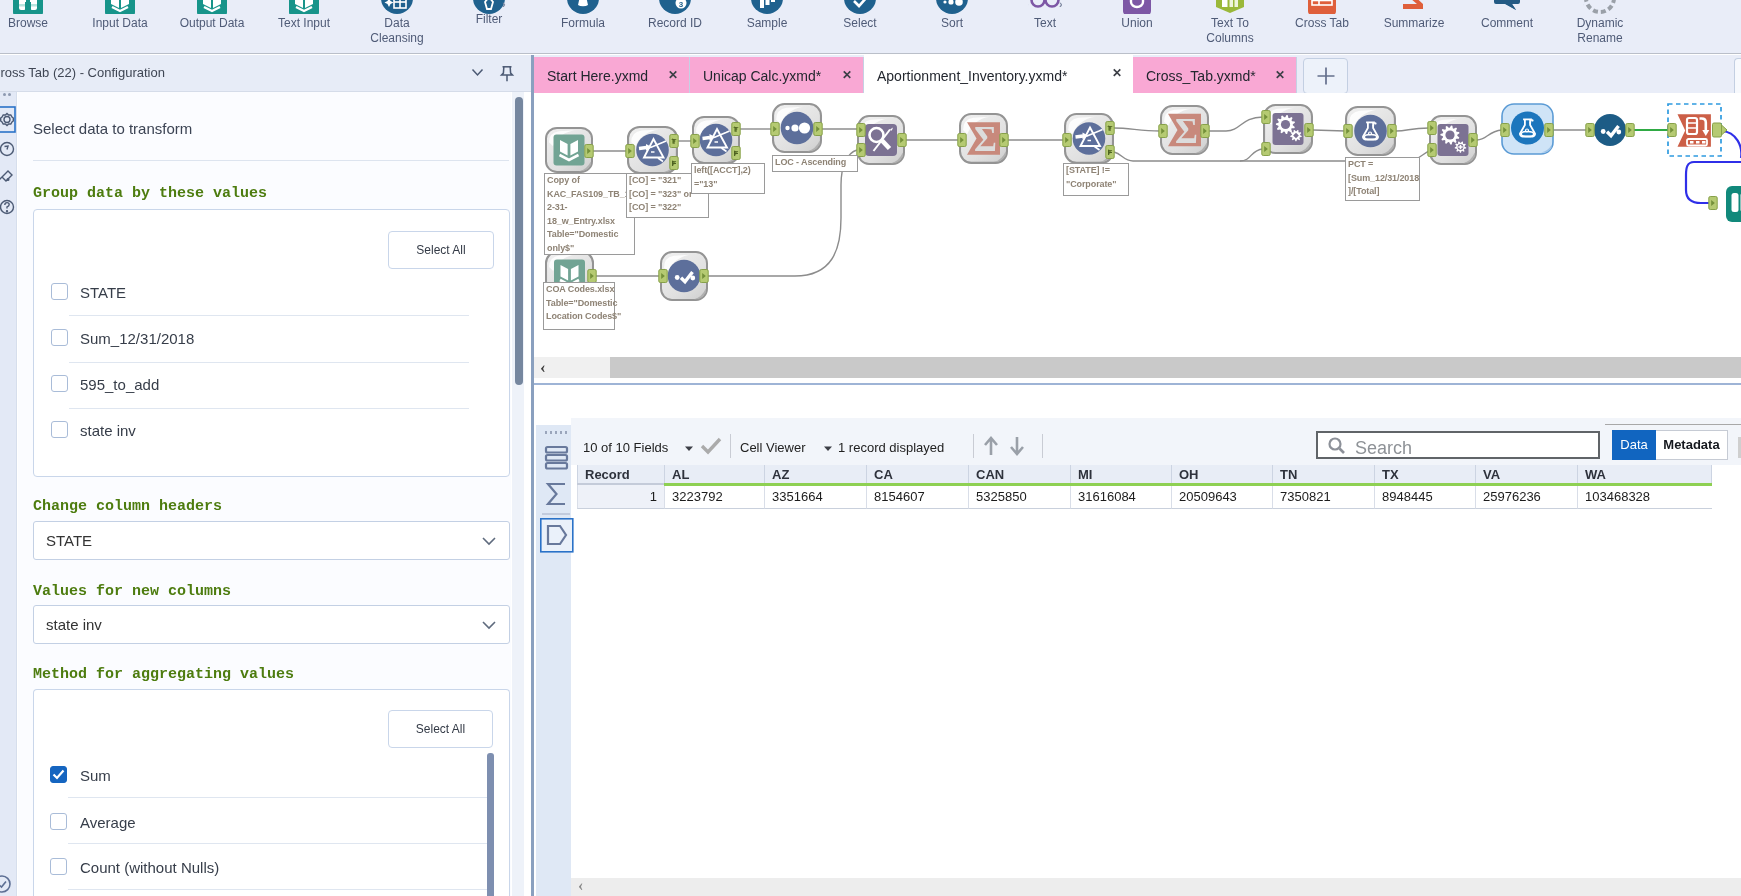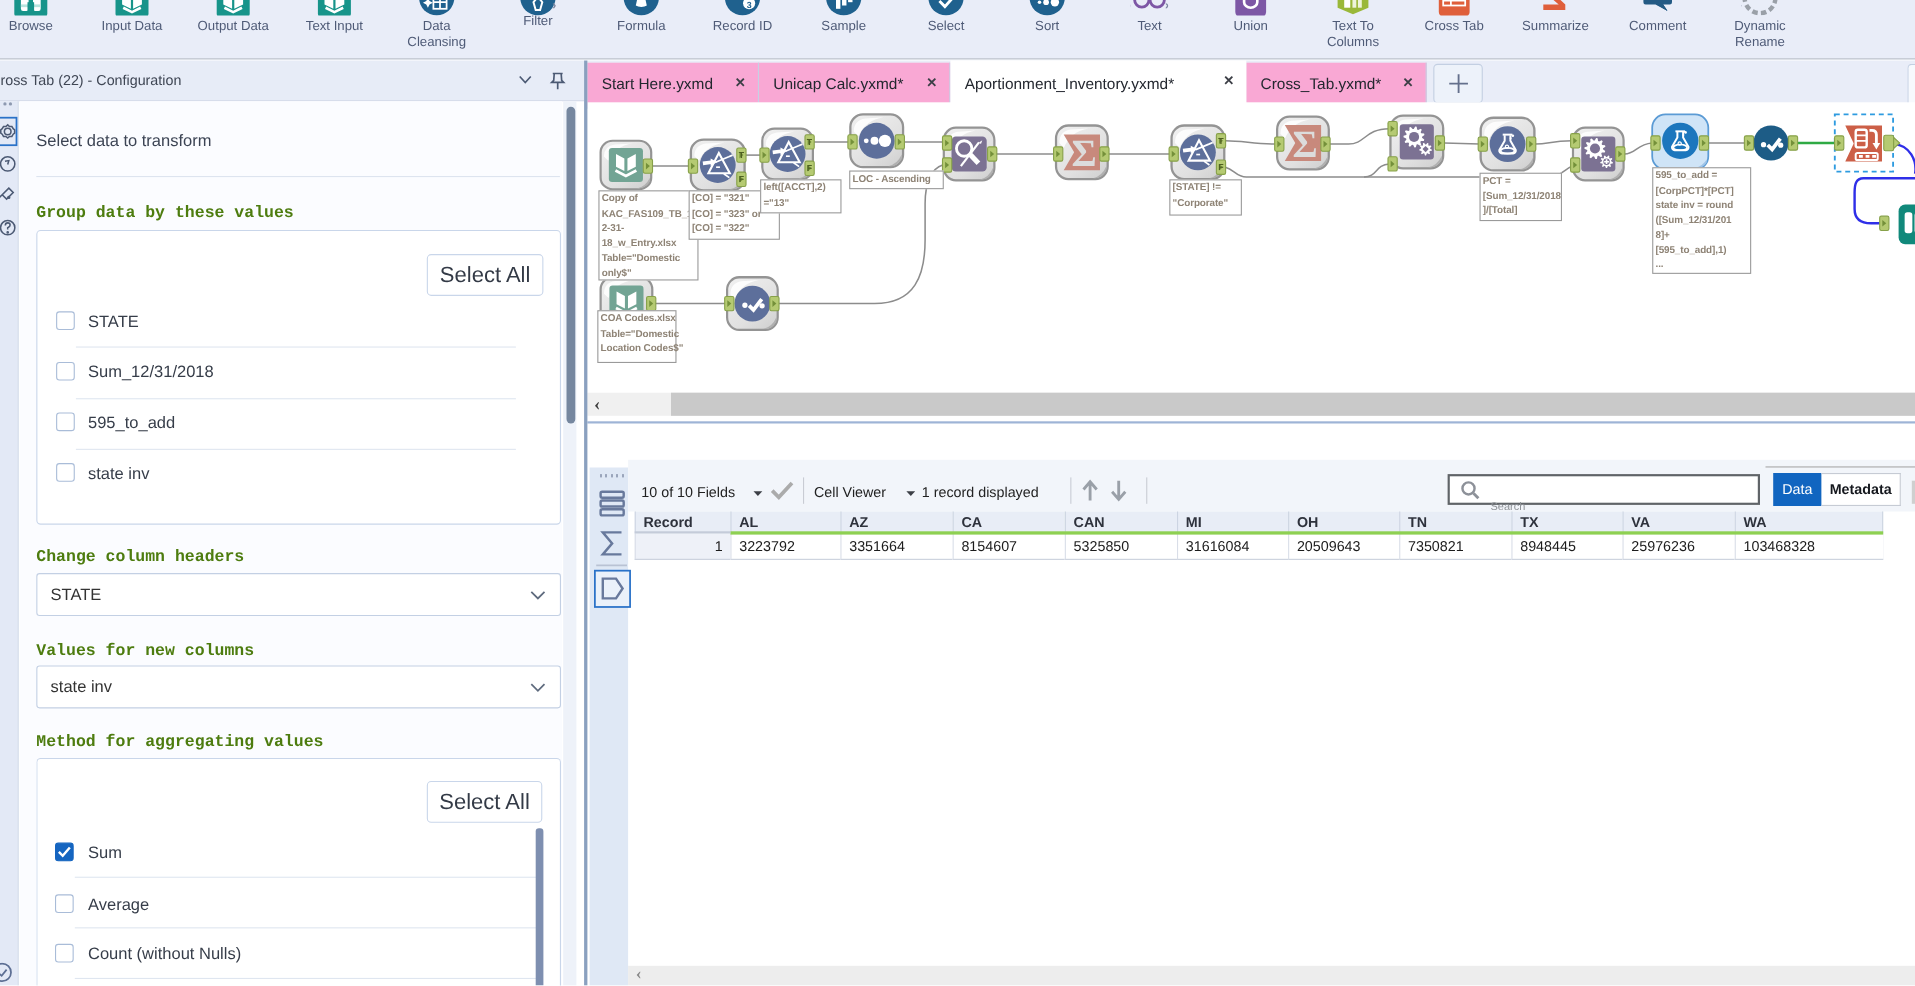--- a/index.html
+++ b/index.html
@@ -12,21 +12,21 @@
 .tlabel { position:absolute; width:140px; transform:translateX(-50%); text-align:center; font-size:12px; line-height:14.5px; color:#4f5b77; }
 
 
 #cfg-header { position:absolute; left:0; top:55px; width:531px; height:37px; background:#e7ecf7; border-bottom:1px solid #d5dce9; }
 #cfg-title { position:absolute; left:-9px; top:10px; font-size:13px; color:#3f4654; }
 #cfg-strip { position:absolute; left:0; top:92px; width:17px; height:804px; background:#e3e9f6; border-right:1px solid #d6deec; }
 #cfg-body { position:absolute; left:18px; top:92px; width:493px; height:804px; background:#fbfcff; }
 .h1 { position:absolute; left:33px; font-size:15px; color:#3c4454; }
 .h2 { position:absolute; left:33px; font-size:15px; font-weight:bold; color:#4d7c0f;font-family:Liberation Mono, monospace; }
 .gbox { position:absolute; left:33px; width:477px; background:#fff; border:1px solid #c9d6ea; border-radius:4px; }
-.selall { position:absolute; background:#fff; border:1px solid #c9d6ea; border-radius:4px; font-size:20px; color:#333a46; text-align:center; }
+.selall { position:absolute; background:#fff; border:1px solid #c9d6ea; border-radius:4px; font-size:12px; color:#333a46; text-align:center; }
 .cb { position:absolute; width:17px; height:17px; border:1px solid #a9bcd8; border-radius:3px; background:#fff; }
 .cb.on { background:#1565c0; border-color:#1565c0; }
 .cblabel { position:absolute; left:80px; font-size:15px; color:#363d49; }
 .rowsep { position:absolute; height:1px; background:#dfe6f0; }
 .dd { position:absolute; left:33px; width:477px; height:39px; background:#fff; border:1px solid #c3d0e4; border-radius:3px; font-size:15px; color:#333; line-height:37px; padding-left:12px; }
 #cfg-scroll-track { position:absolute; left:512px; top:92px; width:12px; height:804px; background:#eef2f9; }
 #cfg-scroll-thumb { position:absolute; left:515px; top:97px; width:8px; height:288px; background:#76879f; border-radius:4px; }
 #splitter { position:absolute; left:531px; top:55px; width:3px; height:841px; background:#8aa0bf; }
 
 
@@ -615,21 +615,20 @@
 <text x="733.5" y="155.8" font-size="8" font-weight="bold" fill="#4e6022">F</text>
 <text x="1107.5" y="130.8" font-size="8" font-weight="bold" fill="#4e6022">T</text>
 <text x="1107.5" y="154.8" font-size="8" font-weight="bold" fill="#4e6022">F</text>
 </svg>
     <div class="anno" style="left:544px;top:173px;width:91px;height:82px">Copy of<br>KAC_FAS109_TB_1<br>2-31-<br>18_w_Entry.xlsx<br>Table="Domestic<br>only$"</div>
 <div class="anno" style="left:626px;top:173px;width:83px;height:45px">[CO] = "321"<br>[CO] = "323" or<br>[CO] = "322"</div>
 <div class="anno" style="left:691px;top:163px;width:74px;height:31px">left([ACCT],2)<br>="13"</div>
 <div class="anno" style="left:772px;top:155px;width:86px;height:17px">LOC - Ascending</div>
 <div class="anno" style="left:1063px;top:163px;width:66px;height:33px">[STATE] !=<br>"Corporate"</div>
 <div class="anno" style="left:1345px;top:157px;width:75px;height:44px">PCT =<br>[Sum_12/31/2018<br>]/[Total]</div>
-<div class="anno" style="left:1502px;top:152px;width:90px;height:97px">595_to_add =<br>[CorpPCT]*[PCT]<br>state inv = round<br>([Sum_12/31/201<br>8]+<br>[595_to_add],1)<br>...</div>
 <div class="anno" style="left:543px;top:282px;width:72px;height:48px">COA Codes.xlsx<br>Table="Domestic<br>Location Codes$"</div>
   <div id="hscroll"></div>
   <div id="hscroll-thumb"></div>
   <div id="hscroll-arrow">‹</div>
   <div id="res-border"></div>
   <div id="res-body"></div>
   <div id="res-strip"></div>
   <div id="bscroll"></div>
   <div id="bscroll-arrow">‹</div>
 <div class="abs" style="left:571px;top:418px;width:1170px;height:47px;background:#f2f5fa"></div>
@@ -670,21 +669,21 @@
 <div class="rdiv" style="left:1042px"></div>
 <div id="searchbox"></div>
 <div id="btn-data">Data</div>
 <div id="btn-meta">Metadata</div>
 <div id="greenline"></div>
 <div id="recline"></div>
 <svg class="abs" style="left:1327px;top:436px" width="20" height="20" viewBox="0 0 20 20">
       <circle cx="8" cy="8" r="5.5" stroke="#8d9199" stroke-width="2.2" fill="none"></circle>
       <path d="M12.5 12.5 L17 17" stroke="#8d9199" stroke-width="2.6"></path>
     </svg>
-<div class="abs" style="left:1355px;top:456px;font-size:10px;color:#8e9297">Search</div>
+<div class="abs" style="left:1355px;top:438px;font-size:18px;color:#8e9297">Search</div>
 <div class="th" style="left:577px;width:87px">Record</div>
 <div class="th" style="left:664px;width:100px">AL</div>
 <div class="th" style="left:764px;width:102px">AZ</div>
 <div class="th" style="left:866px;width:102px">CA</div>
 <div class="th" style="left:968px;width:102px">CAN</div>
 <div class="th" style="left:1070px;width:101px">MI</div>
 <div class="th" style="left:1171px;width:101px">OH</div>
 <div class="th" style="left:1272px;width:102px">TN</div>
 <div class="th" style="left:1374px;width:101px">TX</div>
 <div class="th" style="left:1475px;width:102px">VA</div>

